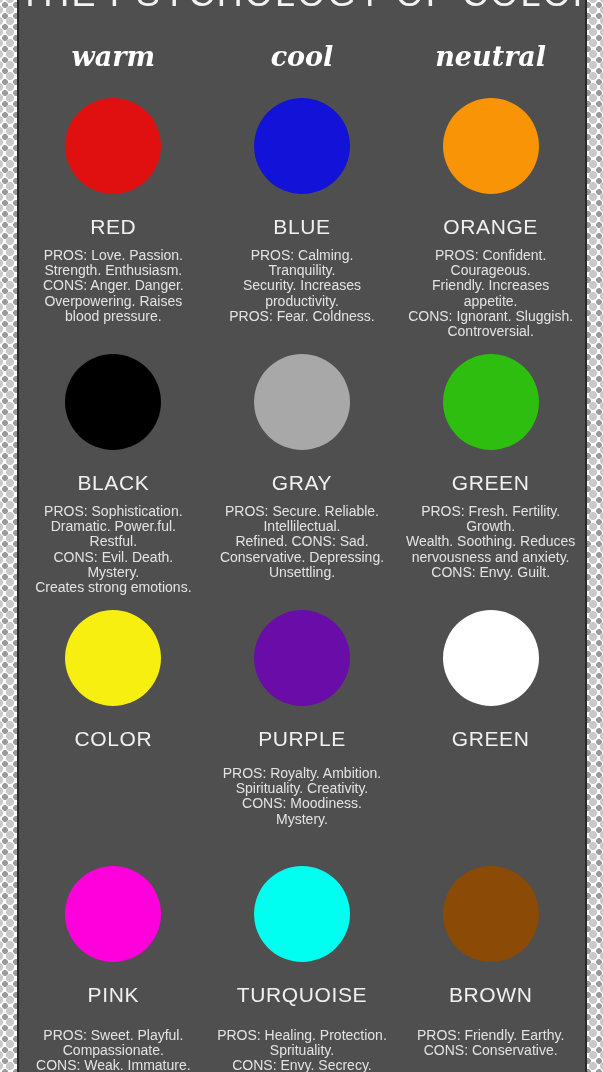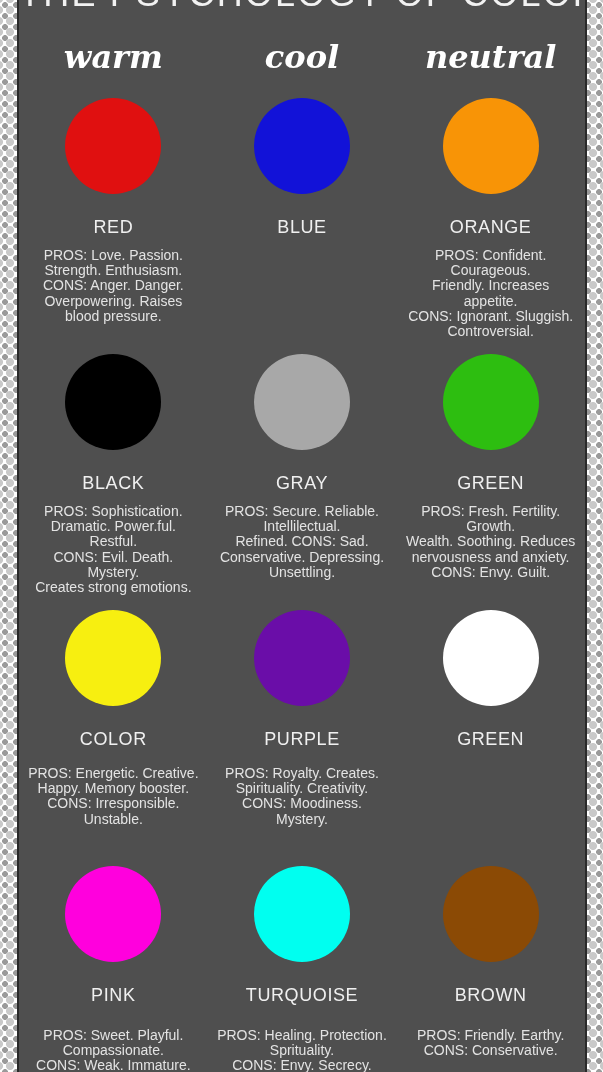--- a/index.html
+++ b/index.html
@@ -63,21 +63,21 @@
     width: 566px;
     display: flex;
   }
   .category {
     flex: 1 1 0;
     text-align: center;
     color: #ffffff;
     font-family: "DejaVu Serif", serif;
     font-style: italic;
     font-weight: 700;
-    font-size: 32px;
+    font-size: 27px;
     line-height: 30px;
   }
 
   
   #grid {
     position: absolute;
     left: 0;
     top: 86px;
     width: 566px;
     display: grid;
@@ -94,21 +94,21 @@
   }
   .swatch {
     width: 96px;
     height: 96px;
     border-radius: 50%;
     flex: 0 0 auto;
   }
   .cname {
     margin-top: 22px;
     color: #f0f0f0;
-    font-size: 18px;
+    font-size: 21px;
     line-height: 22px;
     letter-spacing: 0.6px;
     font-weight: 400;
     text-align: left;
   }
   .cdesc {
     margin-top: 10px;
     width: 172px;
     color: #e3e3e3;
     font-size: 14px;
@@ -142,20 +142,23 @@
         <div class="cname">RED</div>
         <div class="cdesc">PROS: Love. Passion.
 Strength. Enthusiasm.
 CONS: Anger. Danger.
 Overpowering. Raises
 blood pressure.</div>
       </div>
       <div class="cell row1">
         <div class="swatch" style="background-color: rgb(18, 18, 216);"></div>
         <div class="cname">BLUE</div>
+        <div class="cdesc">PROS: Calming. Tranquility.
+Security. Increases productivity.
+PROS: Fear. Coldness.</div>
       </div>
       <div class="cell row2">
         <div class="swatch" style="background-color: rgb(248, 148, 6);"></div>
         <div class="cname">ORANGE</div>
         <div class="cdesc">PROS: Confident. Courageous.
 Friendly. Increases appetite.
 CONS: Ignorant. Sluggish.
 Controversial.</div>
       </div>
 
@@ -181,28 +184,25 @@
         <div class="cname">GREEN</div>
         <div class="cdesc">PROS: Fresh. Fertility. Growth.
 Wealth. Soothing. Reduces
 nervousness and anxiety.
 CONS: Envy. Guilt.</div>
       </div>
 
       <div class="cell row3">
         <div class="swatch" style="background-color: rgb(247, 239, 16);"></div>
         <div class="cname">COLOR</div>
-        <div class="cdesc">PROS: Energetic. Creative.
-Happy.  Memory booster.
-CONS: Irresponsible. Unstable.</div>
       </div>
       <div class="cell row3">
         <div class="swatch" style="background-color: rgb(106, 13, 168);"></div>
         <div class="cname">PURPLE</div>
-        <div class="cdesc">PROS: Royalty. Creates.
+        <div class="cdesc">PROS: Royalty. Ambition.
 Spirituality. Creativity.
 CONS: Moodiness. Mystery.</div>
       </div>
       <div class="cell row3">
         <div class="swatch" style="background-color: rgb(255, 255, 255);"></div>
         <div class="cname">GREEN</div>
       </div>
 
       <div class="cell row4">
         <div class="swatch" style="background-color: rgb(255, 0, 221);"></div>

